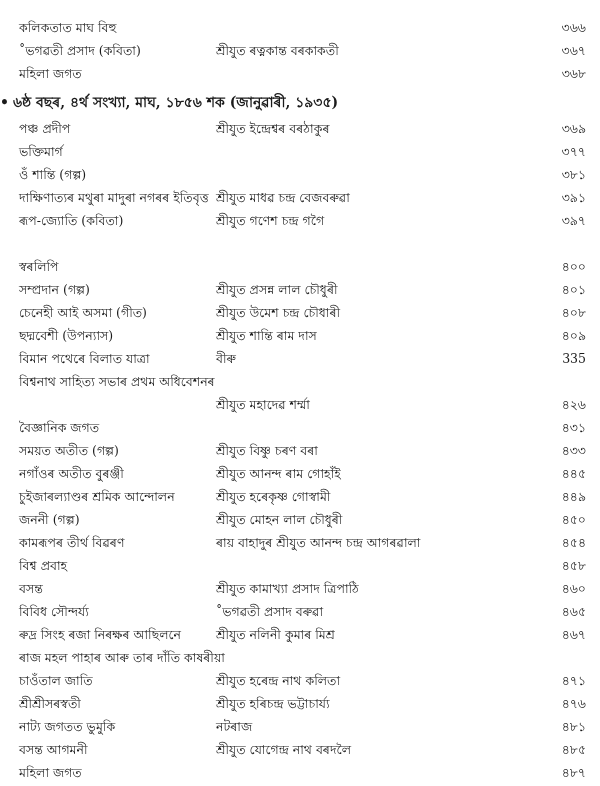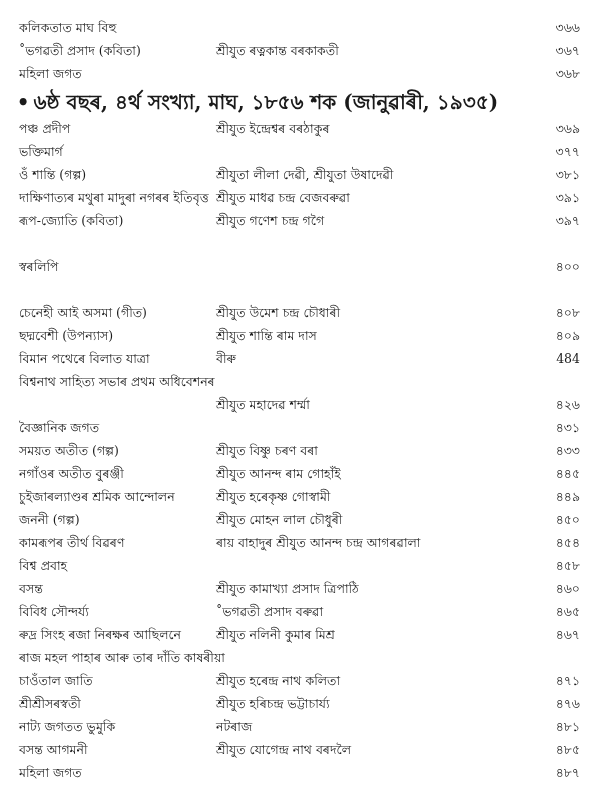--- a/index.html
+++ b/index.html
@@ -10,24 +10,24 @@
     color: #1a1a1a;
     position: relative;
   }
   .page { position: absolute; left: 0; top: 0; width: 600px; height: 786px; }
   .row {
     position: absolute; left: 0; width: 600px; height: 22px;
     font-size: 12.5px; line-height: 22px;
   }
   .title { position: absolute; left: 19px; white-space: nowrap; }
   .author { position: absolute; left: 216px; white-space: nowrap; }
-  .page-no { position: absolute; right: 20px; white-space: nowrap; text-align: left; }
+  .page-no { position: absolute; right: 14px; white-space: nowrap; text-align: left; }
   .issue-header {
-    position: absolute; left: 0; width: 515px; text-align: center;
-    font-size: 20px; font-weight: bold; line-height: 22px;
+    position: absolute; left: 0; width: 515px; text-align: left;
+    font-size: 14px; font-weight: bold; line-height: 22px;
   }
   .bullet { margin-right: 4px; }
 </style>
 </head>
 <body>
 
 <div class="page">
 
   <div class="row" style="top:17px">
     <span class="title">কলিকতাত মাঘ বিহু</span>
@@ -53,52 +53,56 @@
       <span class="title">পঞ্চ প্ৰদীপ</span>
       <span class="author">শ্ৰীযুত ইন্দ্ৰেশ্বৰ বৰঠাকুৰ</span>
       <span class="page-no">৩৬৯</span>
     </div>
   <div class="row" style="top:141px">
       <span class="title">ভক্তিমাৰ্গ</span>
       <span class="page-no">৩৭৭</span>
     </div>
   <div class="row" style="top:164px">
       <span class="title">ওঁ শান্তি (গল্প)</span>
-      <span class="author">শ্ৰীযুতা লীলা দেৱী, শ্ৰীযুতা উষাদেৱী</span>
       <span class="page-no">৩৮১</span>
     </div>
   <div class="row" style="top:187px">
       <span class="title">দাক্ষিণাত্যৰ মথুৰা মাদুৰা নগৰৰ ইতিবৃত্ত</span>
       <span class="author">শ্ৰীযুত মাধৱ চন্দ্ৰ বেজবৰুৱা</span>
       <span class="page-no">৩৯১</span>
     </div>
   <div class="row" style="top:210px">
       <span class="title">ৰূপ-জ্যোতি (কবিতা)</span>
       <span class="author">শ্ৰীযুত গণেশ চন্দ্ৰ গগৈ</span>
       <span class="page-no">৩৯৭</span>
     </div>
   <div class="row" style="top:256px">
       <span class="title">স্বৰলিপি</span>
       <span class="author"></span>
       <span class="page-no">৪০০</span>
     </div>
+  <div class="row" style="top:279px">
+      <span class="title">সম্প্ৰদান (গল্প)</span>
+      <span class="author">শ্ৰীযুত প্ৰসন্ন লাল চৌধুৰী</span>
+      <span class="page-no">৪০১</span>
+    </div>
   <div class="row" style="top:302px">
       <span class="title">চেনেহী আই অসমা (গীত)</span>
       <span class="author">শ্ৰীযুত উমেশ চন্দ্ৰ চৌধাৰী</span>
       <span class="page-no">৪০৮</span>
     </div>
   <div class="row" style="top:325px">
       <span class="title">ছদ্মবেশী (উপন্যাস)</span>
       <span class="author">শ্ৰীযুত শান্তি ৰাম দাস</span>
       <span class="page-no">৪০৯</span>
     </div>
   <div class="row" style="top:348px">
       <span class="title">বিমান পথেৰে বিলাত যাত্ৰা</span>
       <span class="author">বীৰু</span>
-      <span class="page-no">484</span>
+      <span class="page-no">335</span>
     </div>
   <div class="row" style="top:371px">
       <span class="title">বিশ্বনাথ সাহিত্য সভাৰ প্ৰথম অধিবেশনৰ</span>
       <span class="author"></span>
       <span class="page-no"></span>
     </div>
   <div class="row" style="top:394px">
       <span class="author">শ্ৰীযুত মহাদেৱ শৰ্ম্মা</span>
       <span class="page-no">৪২৬</span>
     </div>

